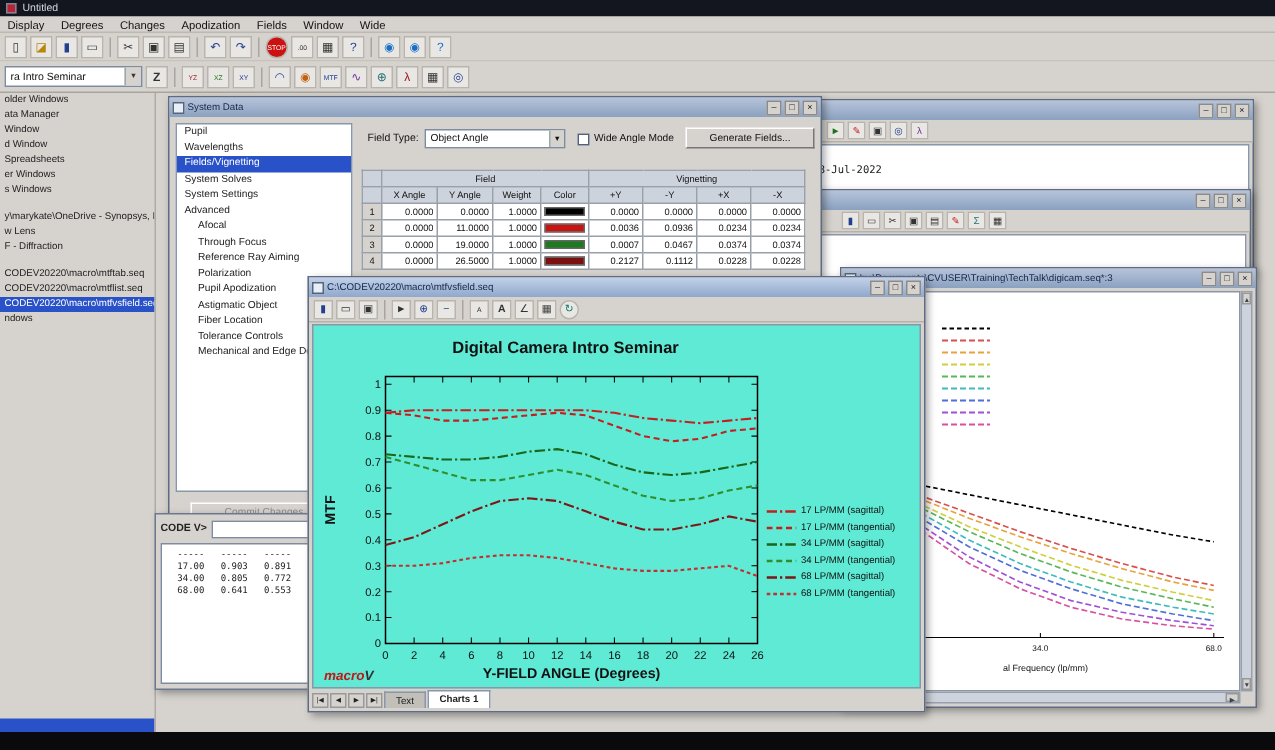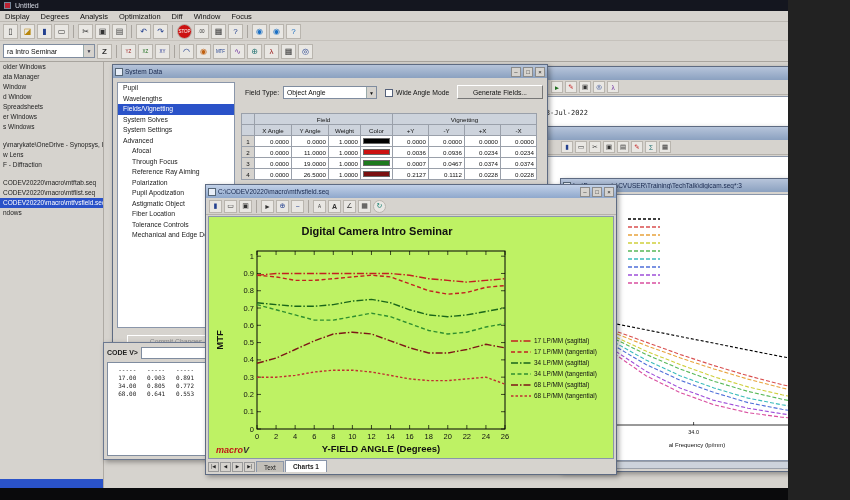--- a/index.html
+++ b/index.html
@@ -1,18 +1,18 @@
 <!DOCTYPE html>
 <html><head>
 <meta charset="utf-8">
 <style>
   *{margin:0;padding:0;box-sizing:border-box;}
   html,body{width:850px;height:500px;overflow:hidden;}
   body{font-family:"Liberation Sans",sans-serif;background:#222;}
-  .screen{position:relative;width:788px;height:500px;background:#d6d3ce;overflow:hidden;}
+  .screen{position:relative;width:850px;height:500px;background:#d6d3ce;overflow:hidden;}
 
   
   .apptitle{position:absolute;left:0;top:0;width:100%;height:11px;background:#14161f;color:#d4d8e2;font-size:7px;display:flex;align-items:center;gap:4px;padding-left:4px;z-index:1;}
   .appicon{width:7px;height:7px;background:#b23;border:1px solid #789;}
   .menubar{position:absolute;left:0;top:11px;width:100%;height:11px;background:#d6d3ce;border-bottom:1px solid #bcb8b2;display:flex;align-items:center;gap:11px;padding-left:5px;font-size:7.5px;color:#111;z-index:1;}
   .menu-item{cursor:default;}
   .toolbar{position:absolute;left:0;width:100%;background:#d6d3ce;display:flex;align-items:center;gap:2px;padding-left:3px;z-index:1;}
   #toolbar-main{top:22px;height:19px;border-bottom:1px solid #c6c2bc;}
   #toolbar-view-row{top:41px;height:21px;border-bottom:1px solid #a8a49e;}
   .tbicon{width:15px;height:15px;border:1px solid #b9b5ae;background:#e9e7e3;display:flex;align-items:center;justify-content:center;font-size:8px;color:#333;flex:none;overflow:hidden;}
@@ -78,21 +78,21 @@
   
   #cmdwin{left:103px;top:342px;width:390px;height:118px;z-index:30;border-color:#6b7890;}
   .cmd-row{position:absolute;left:3px;top:3px;right:3px;height:13px;display:flex;align-items:center;gap:3px;font-size:7px;font-weight:bold;color:#222;}
   .cmd-input{flex:1;height:12px;background:#fff;border:1px solid #7f8c9f;font-size:7px;padding:0 2px;font-family:"DejaVu Sans Mono",monospace;}
   .cmd-out{position:absolute;left:3px;top:19px;right:3px;bottom:3px;background:#fff;border:1px solid #7f8c9f;font-family:"DejaVu Sans Mono",monospace;font-size:6px;color:#222;padding:3px;white-space:pre;overflow:hidden;line-height:8px;}
 
   
   #frontwin{left:205px;top:184px;width:412px;height:291px;z-index:40;}
   .fw-toolbar{height:17px;background:#d6d3ce;border-bottom:1px solid #b5b1aa;display:flex;align-items:center;gap:2px;padding-left:3px;}
   .fw-toolbar .tbicon{width:13px;height:13px;font-size:7px;}
-  .fw-body{position:absolute;left:2px;top:31px;right:2px;bottom:15px;background:#bef264;border:1px solid #8a96aa;overflow:hidden;}
+  .fw-body{position:absolute;left:2px;top:31px;right:2px;bottom:15px;background:#5eead4;border:1px solid #8a96aa;overflow:hidden;}
   .fw-tabs{position:absolute;left:2px;bottom:2px;right:2px;height:12px;background:#d6d3ce;display:flex;align-items:flex-end;gap:1px;font-size:6.5px;color:#222;}
   .tab-nav{width:11px;height:10px;background:#d6d3ce;border:1px solid #999;font-size:4.5px;line-height:8px;text-align:center;flex:none;}
   .tab{padding:1px 7px;border:1px solid #8a96aa;border-bottom:none;background:#c2bfb9;height:11px;line-height:9px;}
   .tab.on{background:#fff;font-weight:bold;height:12px;}
   .legend{position:absolute;left:302px;top:118px;font-size:6.4px;color:#111;}
   .legend .lg-row{display:flex;align-items:center;gap:3px;height:11px;}
   .logo{position:absolute;left:7px;bottom:3px;font-size:9px;font-weight:bold;font-style:italic;color:#333;}
   .logo .c{color:#c01818;}
 </style>
 </head>
@@ -101,25 +101,25 @@
 <div class="screen">
 
   <div class="apptitle">
     <span class="appicon"></span>
     <span>Untitled</span>
   </div>
 
   <div class="menubar" id="menubar">
       <span class="menu-item">Display</span>
       <span class="menu-item">Degrees</span>
-      <span class="menu-item">Analysis</span>
-      <span class="menu-item">Optimization</span>
-      <span class="menu-item">Diff</span>
+      <span class="menu-item">Changes</span>
+      <span class="menu-item">Apodization</span>
+      <span class="menu-item">Fields</span>
       <span class="menu-item">Window</span>
-      <span class="menu-item">Focus</span>
+      <span class="menu-item">Wide</span>
     </div>
 
   <div class="toolbar" id="toolbar-main">
       <div class="tbicon">▯</div>
       <div class="tbicon" style="color: rgb(184, 134, 11);">◪</div>
       <div class="tbicon" style="color: rgb(35, 64, 143);">▮</div>
       <div class="tbicon">▭</div>
       <div class="sep"></div>
       <div class="tbicon">✂</div>
       <div class="tbicon">▣</div>

